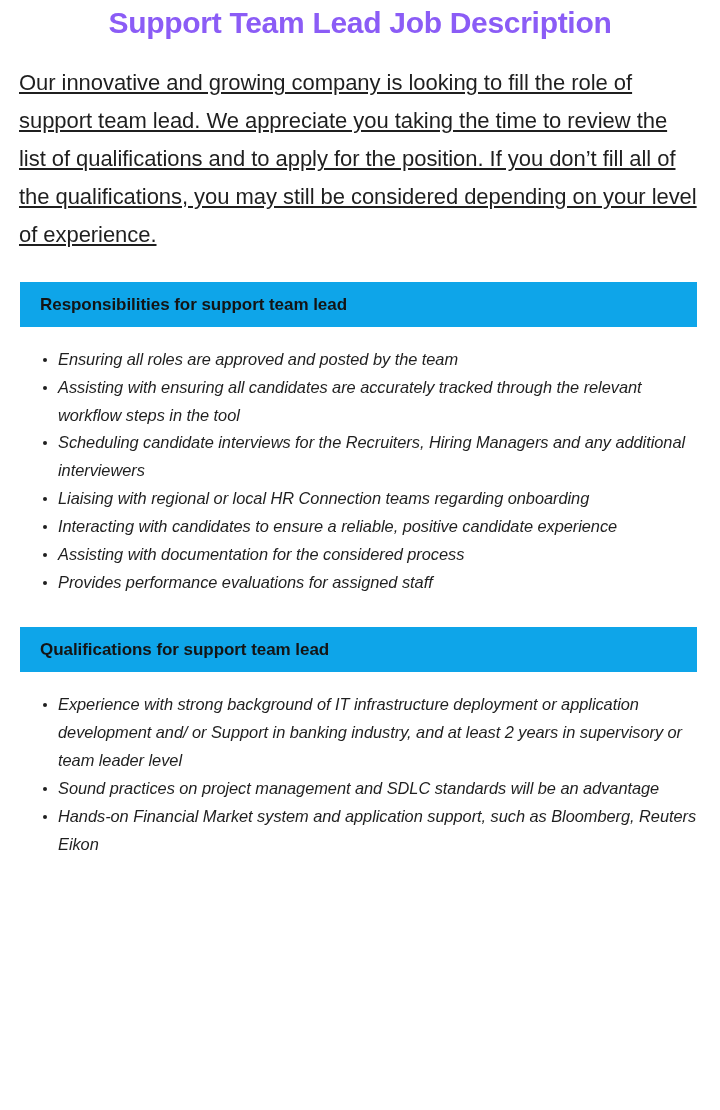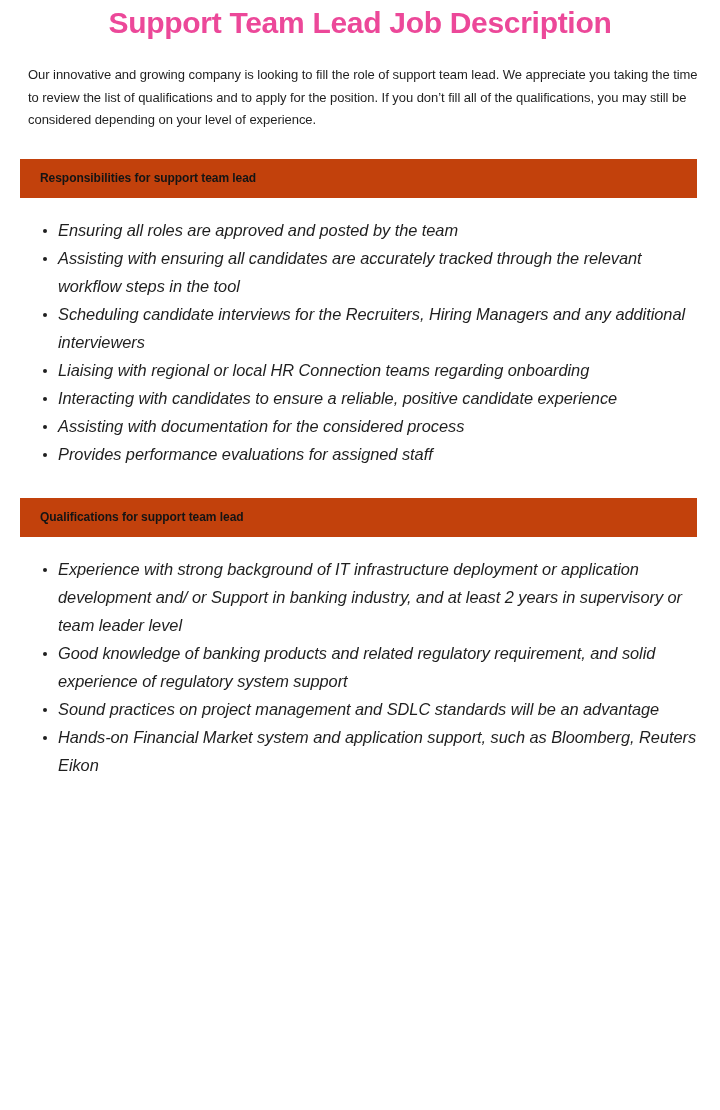--- a/index.html
+++ b/index.html
@@ -24,39 +24,40 @@
     background: #ffffff;
   }
   .doc-title {
     margin: 0;
     padding: 4px 20px 0 20px;
     font-size: 30px;
     font-weight: bold;
     line-height: 1.28;
     text-align: center;
     letter-spacing: -0.3px;
-    color: #ec4899;
+    color: #8b5cf6;
   }
   .intro {
     margin: 0;
-    padding: 22px 22px 0 28px;
-    font-size: 13px;
+    padding: 22px 22px 0 19px;
+    font-size: 22px;
     line-height: 1.72;
     color: #1f1f1f;
     letter-spacing: -0.05px;
+    text-decoration: underline;
   }
   .section {
     margin: 0;
     padding: 0;
   }
   .section-header {
     margin: 28px 23px 0 20px;
     padding: 12px 0 12px 20px;
-    background: #c2410c;
-    font-size: 12px;
+    background: #0ea5e9;
+    font-size: 17px;
     font-weight: bold;
     color: #141414;
     letter-spacing: -0.05px;
     line-height: 1.25;
   }
   .bullet-list {
     list-style: none;
     margin: 0;
     padding: 0;
   }
@@ -112,21 +113,20 @@
           <li>Provides performance evaluations for assigned staff</li>
         </ul>
     </div>
   </div>
 
   <div class="section">
     <div class="section-header">Qualifications for support team lead</div>
     <div class="section-body">
       <ul class="bullet-list first-list">
           <li>Experience with strong background of IT infrastructure deployment or application development and/ or Support in banking industry, and at least 2 years in supervisory or team leader level</li>
-          <li>Good knowledge of banking products and related regulatory requirement, and solid experience of regulatory system support</li>
           <li>Sound practices on project management and SDLC standards will be an advantage</li>
           <li>Hands-on Financial Market system and application support, such as Bloomberg, Reuters Eikon</li>
         </ul>
     </div>
   </div>
 
   <div class="tail-space"></div>
 
 </div>
 

